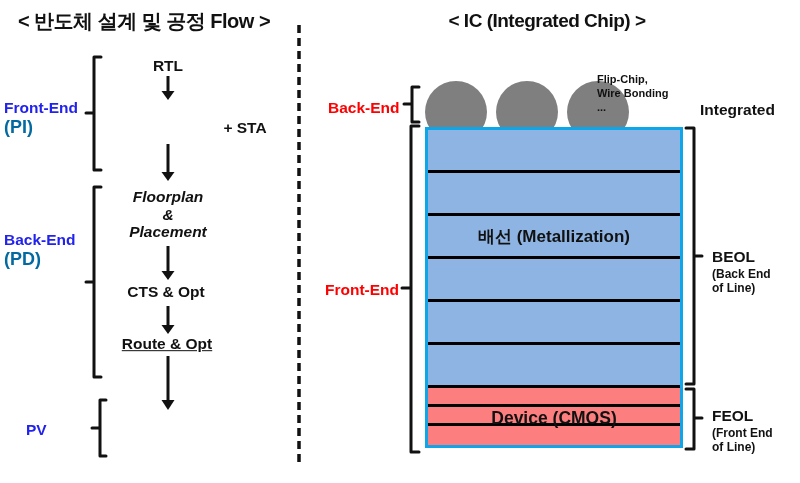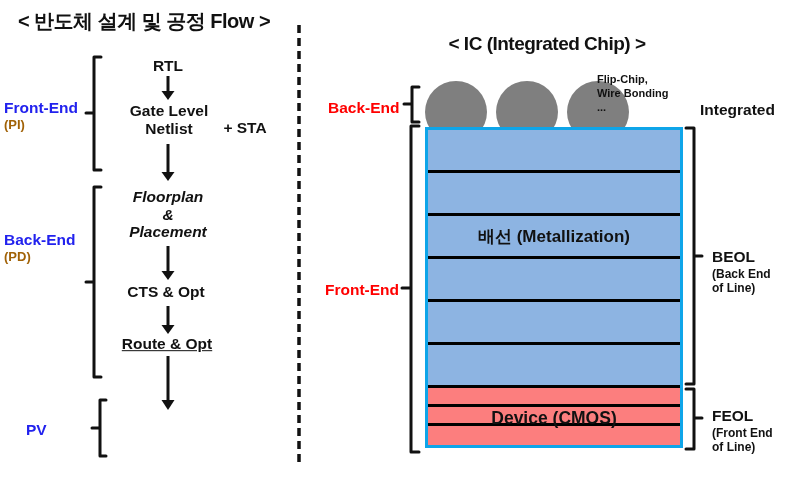--- a/index.html
+++ b/index.html
@@ -9,21 +9,21 @@
     overflow:hidden;
   }
   .gfx { position:absolute; left:0; top:0; z-index:1; }
   .abs { position:absolute; z-index:4; }
   .ctr { transform:translate(-50%,-50%); text-align:center; }
   .pre { white-space:pre-line; }
   .title { font-size:20px; letter-spacing:-0.5px; }
   .title-right { font-size:19px; }
   .node { font-size:15.5px; line-height:1.14; }
   .stage-main { display:block; font-size:15.5px; line-height:1.18; color:var(--stage-label-blue); }
-  .stage-sub  { display:block; font-size:13px;  line-height:1.18; color:#a16207; }
+  .stage-sub  { display:block; font-size:18px;  line-height:1.18; color:#0369a1; }
   .red-label { color:var(--stage-label-red); font-size:15.5px; }
   .pkg-label { font-size:15.5px; }
   .bump-note { font-size:11px; line-height:1.25; z-index:5; }
   .side-main { display:block; font-size:15.5px; line-height:1.2; }
   .side-sub  { display:block; font-size:12px;  line-height:1.18; }
 
   .stack {
     position:absolute; left:425px; top:127px; width:258px; height:321px;
     border:3px solid #0ea5e9; box-sizing:border-box;
     display:flex; flex-direction:column; z-index:2;
@@ -89,22 +89,20 @@
       <circle cx="456" cy="112" r="31"></circle>
       <circle cx="527" cy="112" r="31"></circle>
       <circle cx="598" cy="112" r="31"></circle>
     </g>
   </svg>
 
   <div class="abs ctr title" style="left:144px; top:21px;">&lt; 반도체 설계 및 공정 Flow &gt;</div>
 
   <div class="abs ctr node" style="left:168px; top:66px;">RTL</div>
 
-  <div class="abs ctr node pre" style="left:169px; top:120px;">Gate Level
-Netlist</div>
 
   <div class="abs ctr node" style="left:245px; top:128px;">+ STA</div>
 
   <div class="abs ctr node pre" style="left:168px; top:214px;font-style:italic;">Floorplan
 &amp;
 Placement</div>
 
   <div class="abs ctr node" style="left:166px; top:292px;">CTS &amp; Opt</div>
 
   <div class="abs ctr node" style="left:167px; top:344px;text-decoration:underline;">Route &amp; Opt</div>
@@ -117,21 +115,21 @@
 
   <div class="abs" style="left:4px; top:231px;">
     <span class="stage-main">Back-End</span>
     <span class="stage-sub">(PD)</span>
   </div>
 
   <div class="abs" style="left:26px; top:421px;">
     <span class="stage-main">PV</span>
   </div>
 
-  <div class="abs ctr title title-right" style="left:547px; top:21px;margin-top:23px;">&lt; IC (Integrated Chip) &gt;</div>
+  <div class="abs ctr title title-right" style="left:547px; top:21px;">&lt; IC (Integrated Chip) &gt;</div>
 
   <div class="abs red-label" style="left:328px; top:99px;">Back-End</div>
 
   <div class="abs bump-note pre" style="left:597px; top:73px;">Flip-Chip,
 Wire Bonding
 ...</div>
 
   <div class="abs pkg-label" style="left:700px; top:101px;">Integrated</div>
 
   <div class="abs red-label" style="left:325px; top:281px;">Front-End</div>

